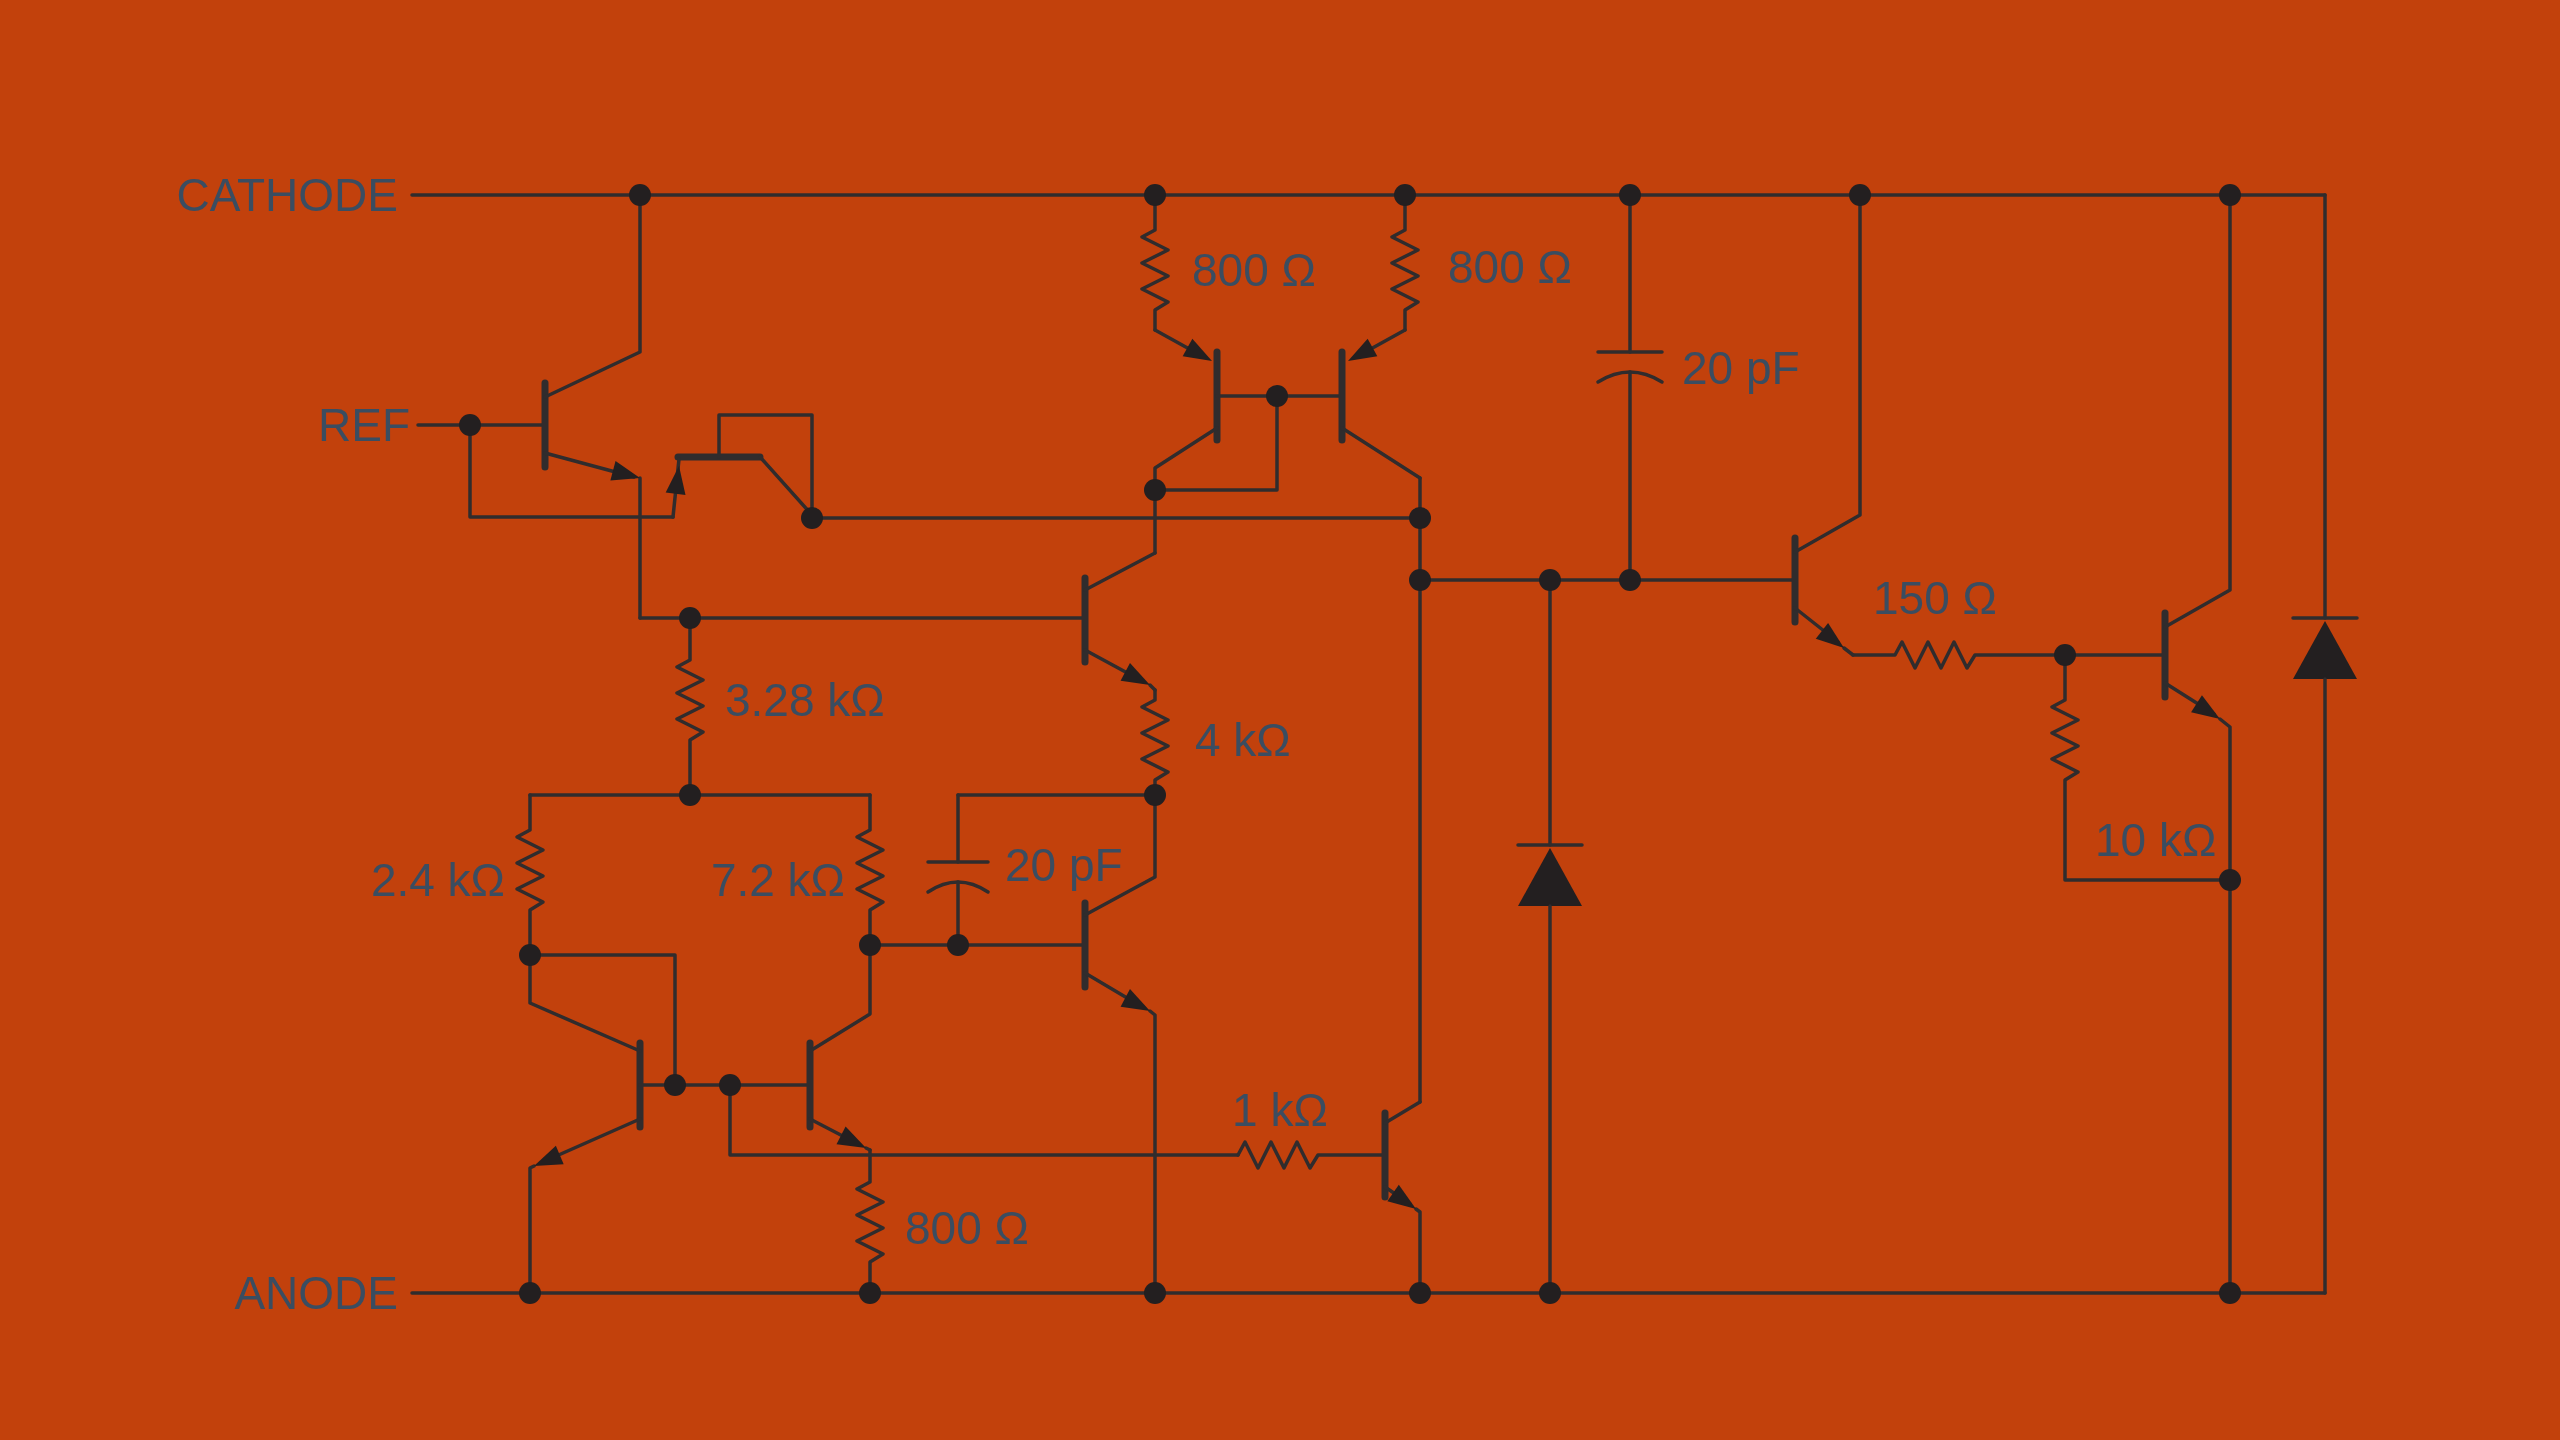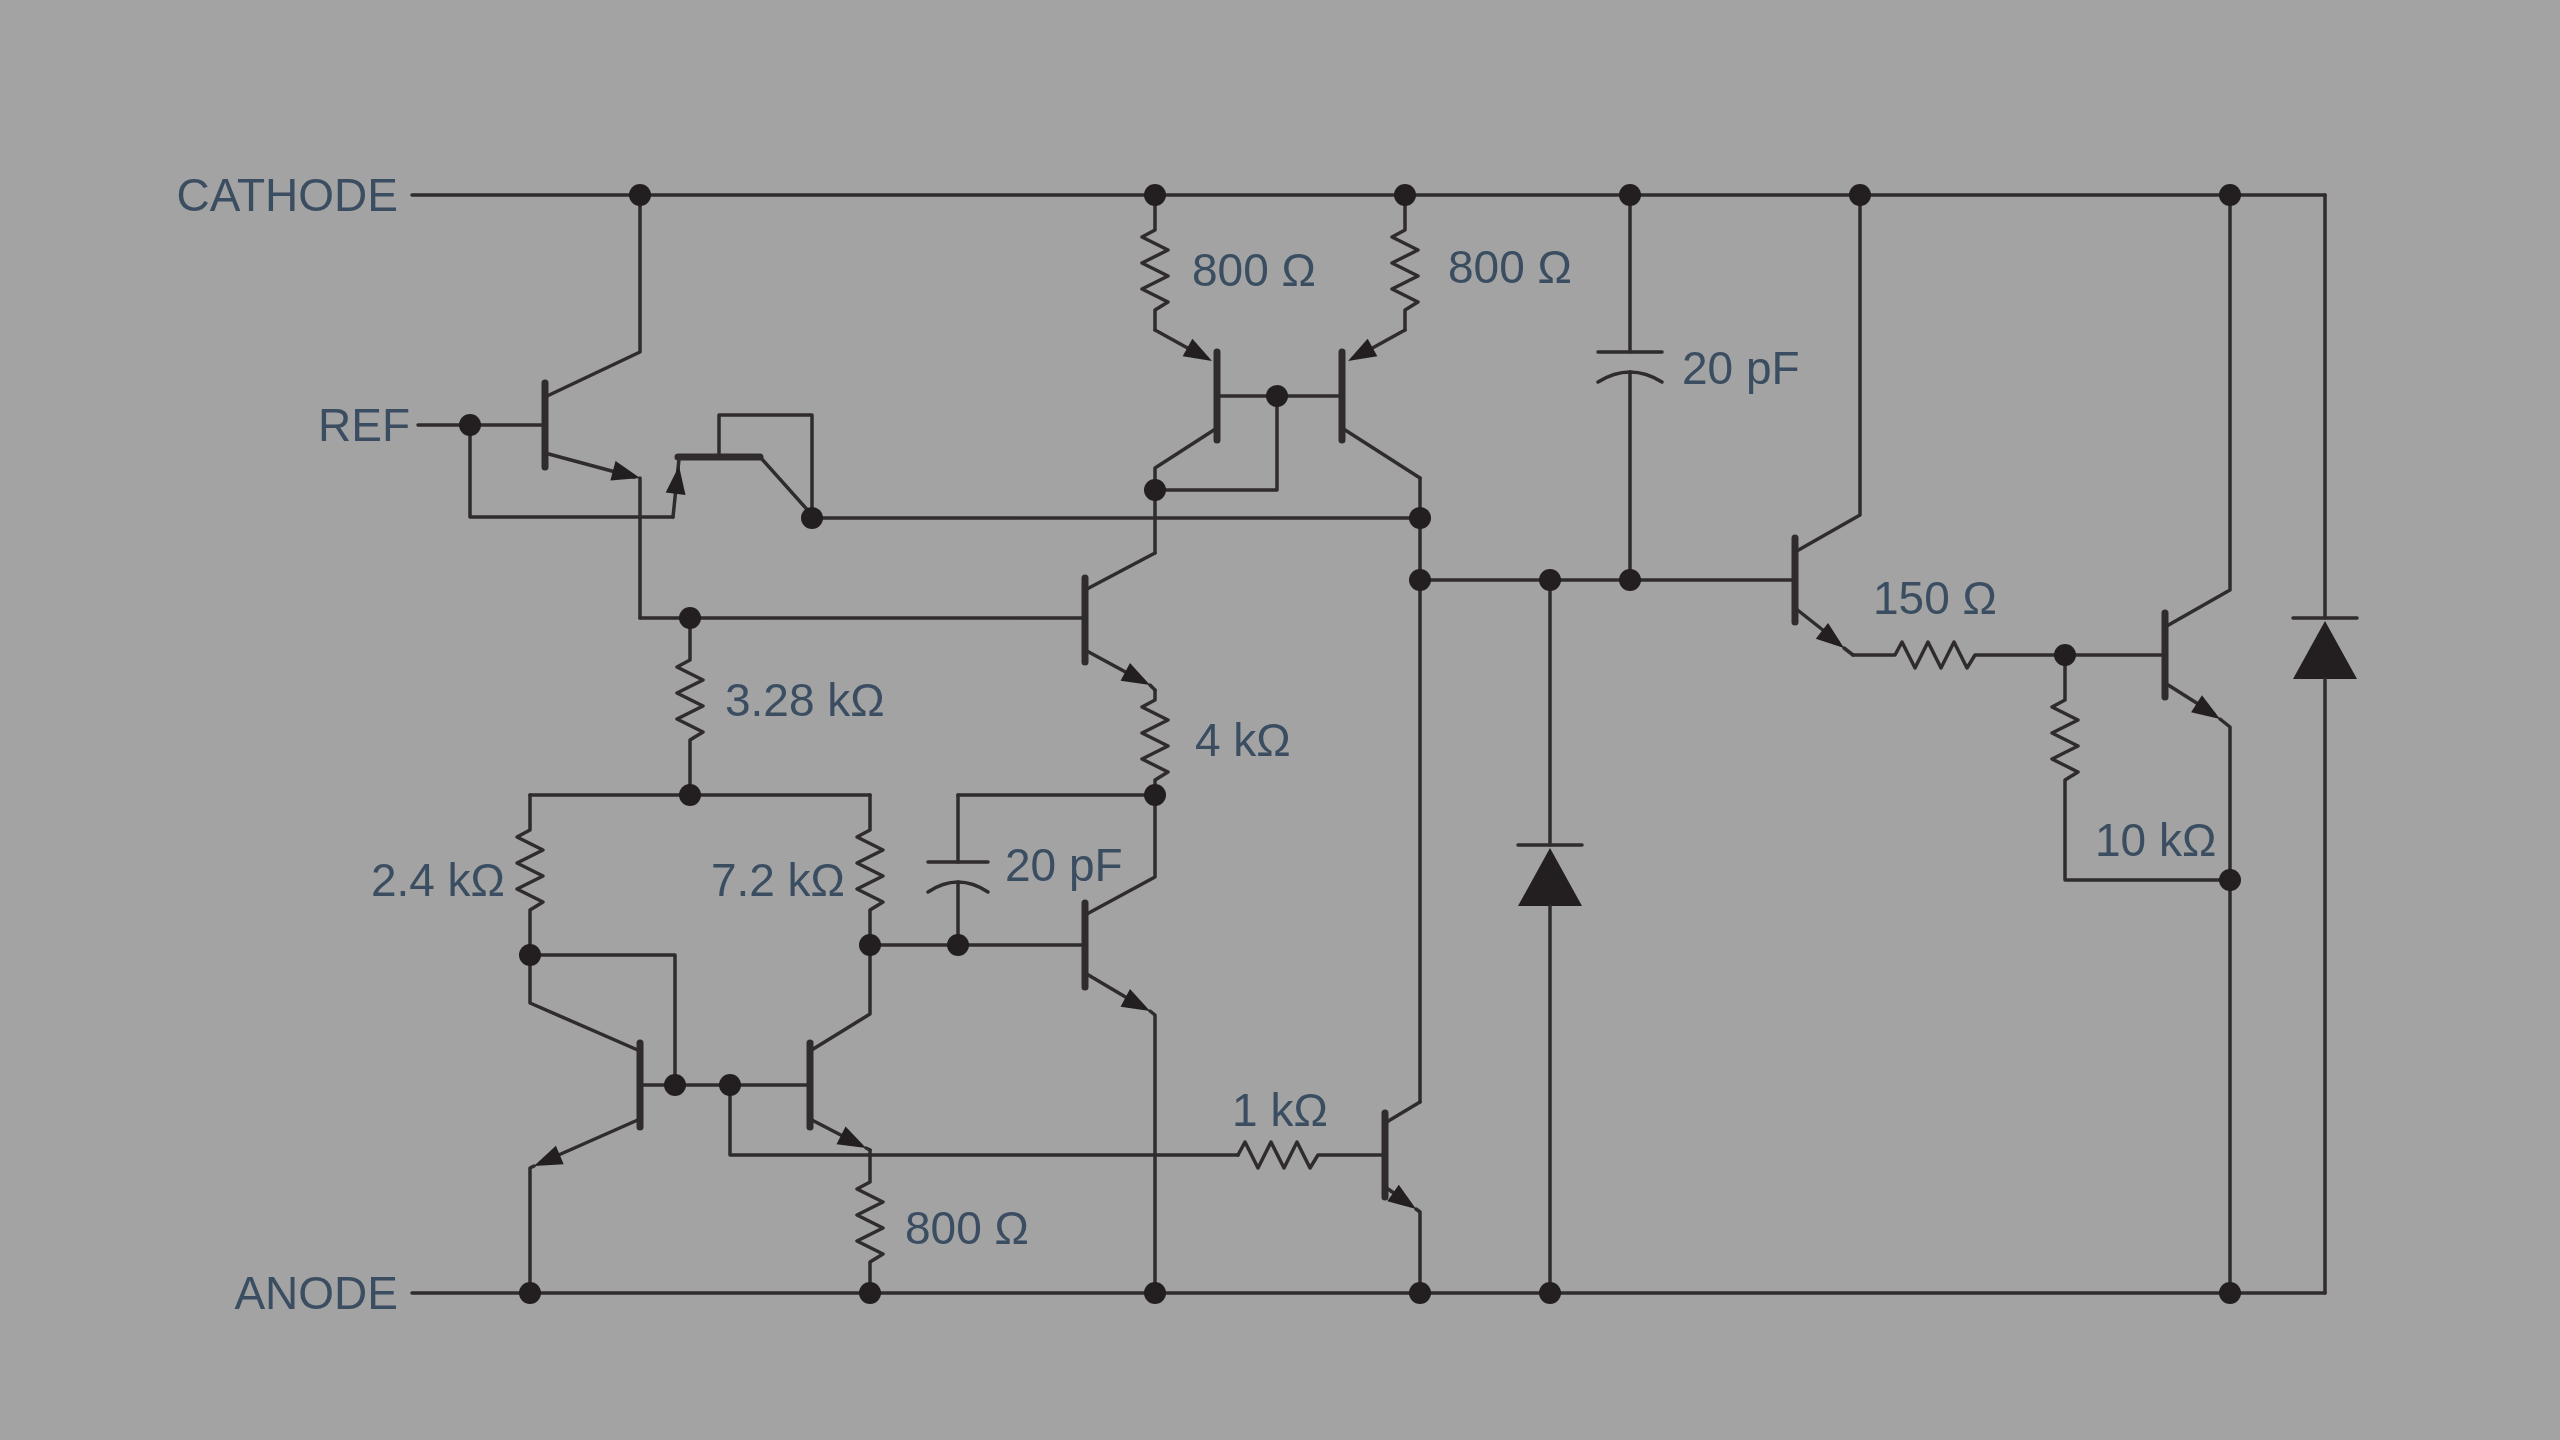--- a/index.html
+++ b/index.html
@@ -1,16 +1,16 @@
 <!DOCTYPE html>
 <html><head>
 <meta charset="utf-8">
 <style>
   html,body{margin:0;padding:0;background:#ffffff;}
-  .page{width:2560px;height:1440px;background:#a3a3a3;position:relative;font-family:"Liberation Sans",sans-serif;}
+  .page{width:2560px;height:1440px;background:#c2410c;position:relative;font-family:"Liberation Sans",sans-serif;}
   svg{display:block;}
   text{font-family:"Liberation Sans","DejaVu Sans",sans-serif;font-size:46px;fill:#3a4d61;}
   .wire{stroke:#302c2d;stroke-width:3.5;fill:none;stroke-linecap:round;stroke-linejoin:round;}
   .bar{stroke:#302c2d;stroke-width:7;fill:none;stroke-linecap:round;}
   .fillshape{fill:#231f20;stroke:none;}
 </style>
 </head>
 <body>
 
 <div class="page">

